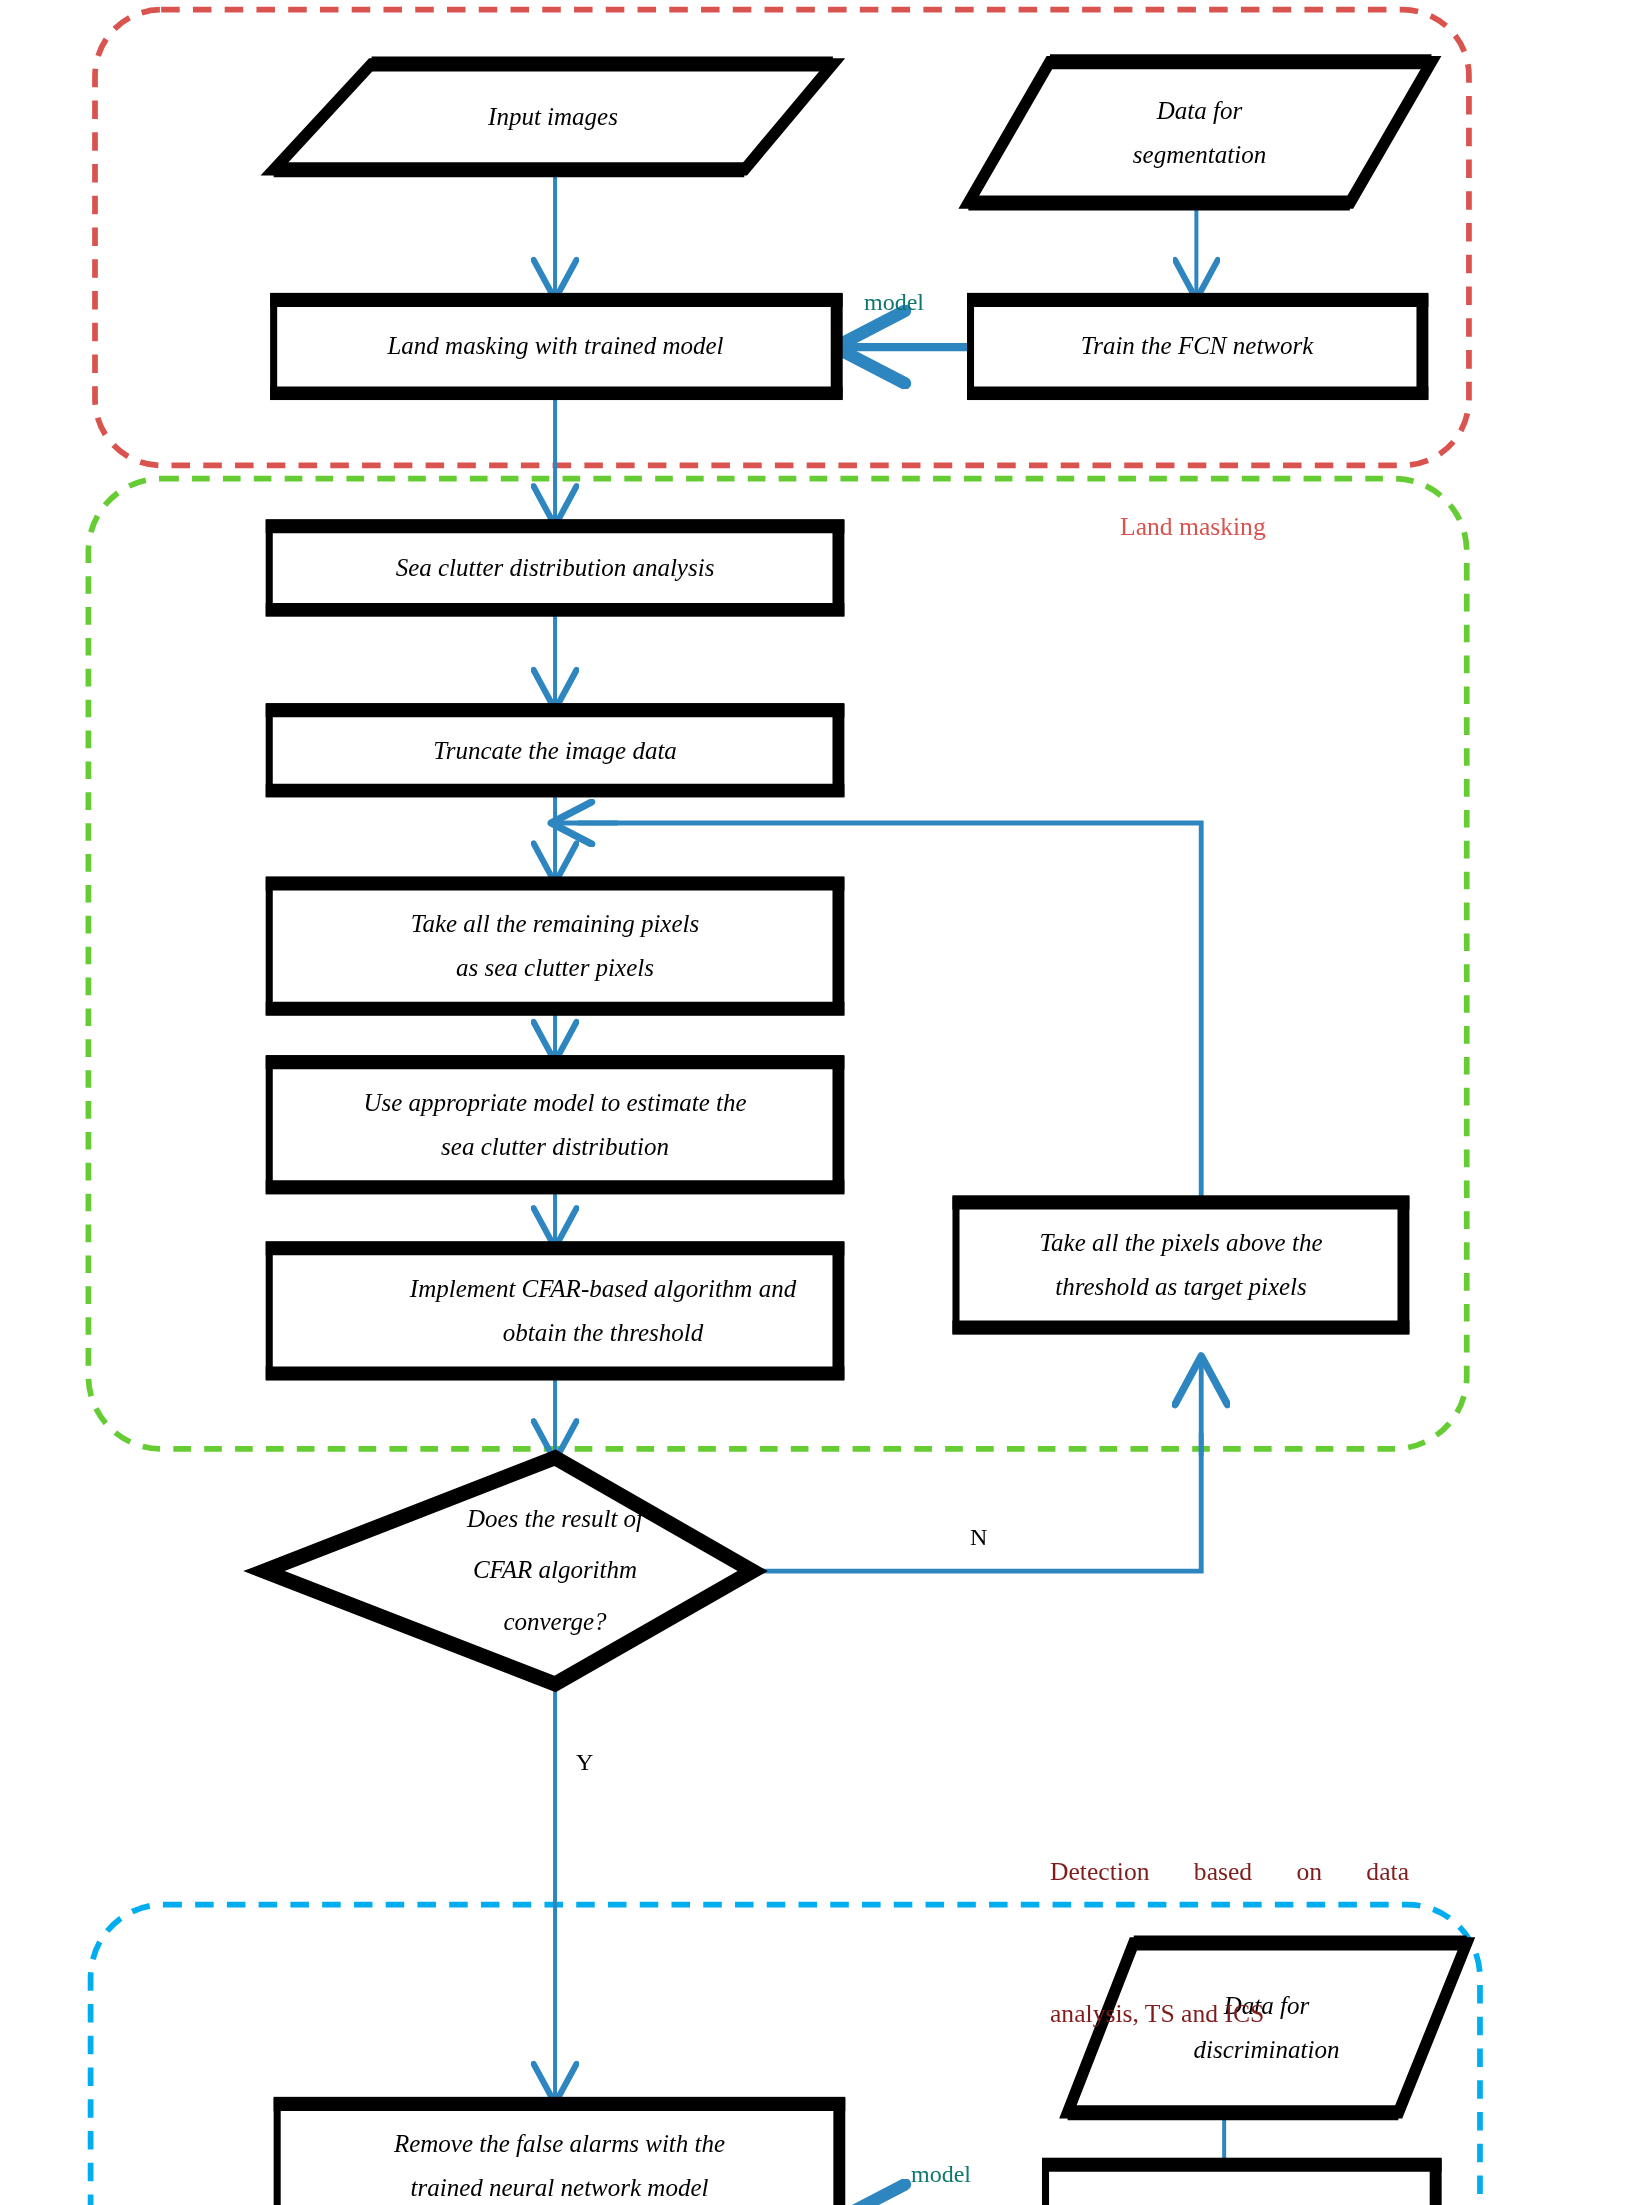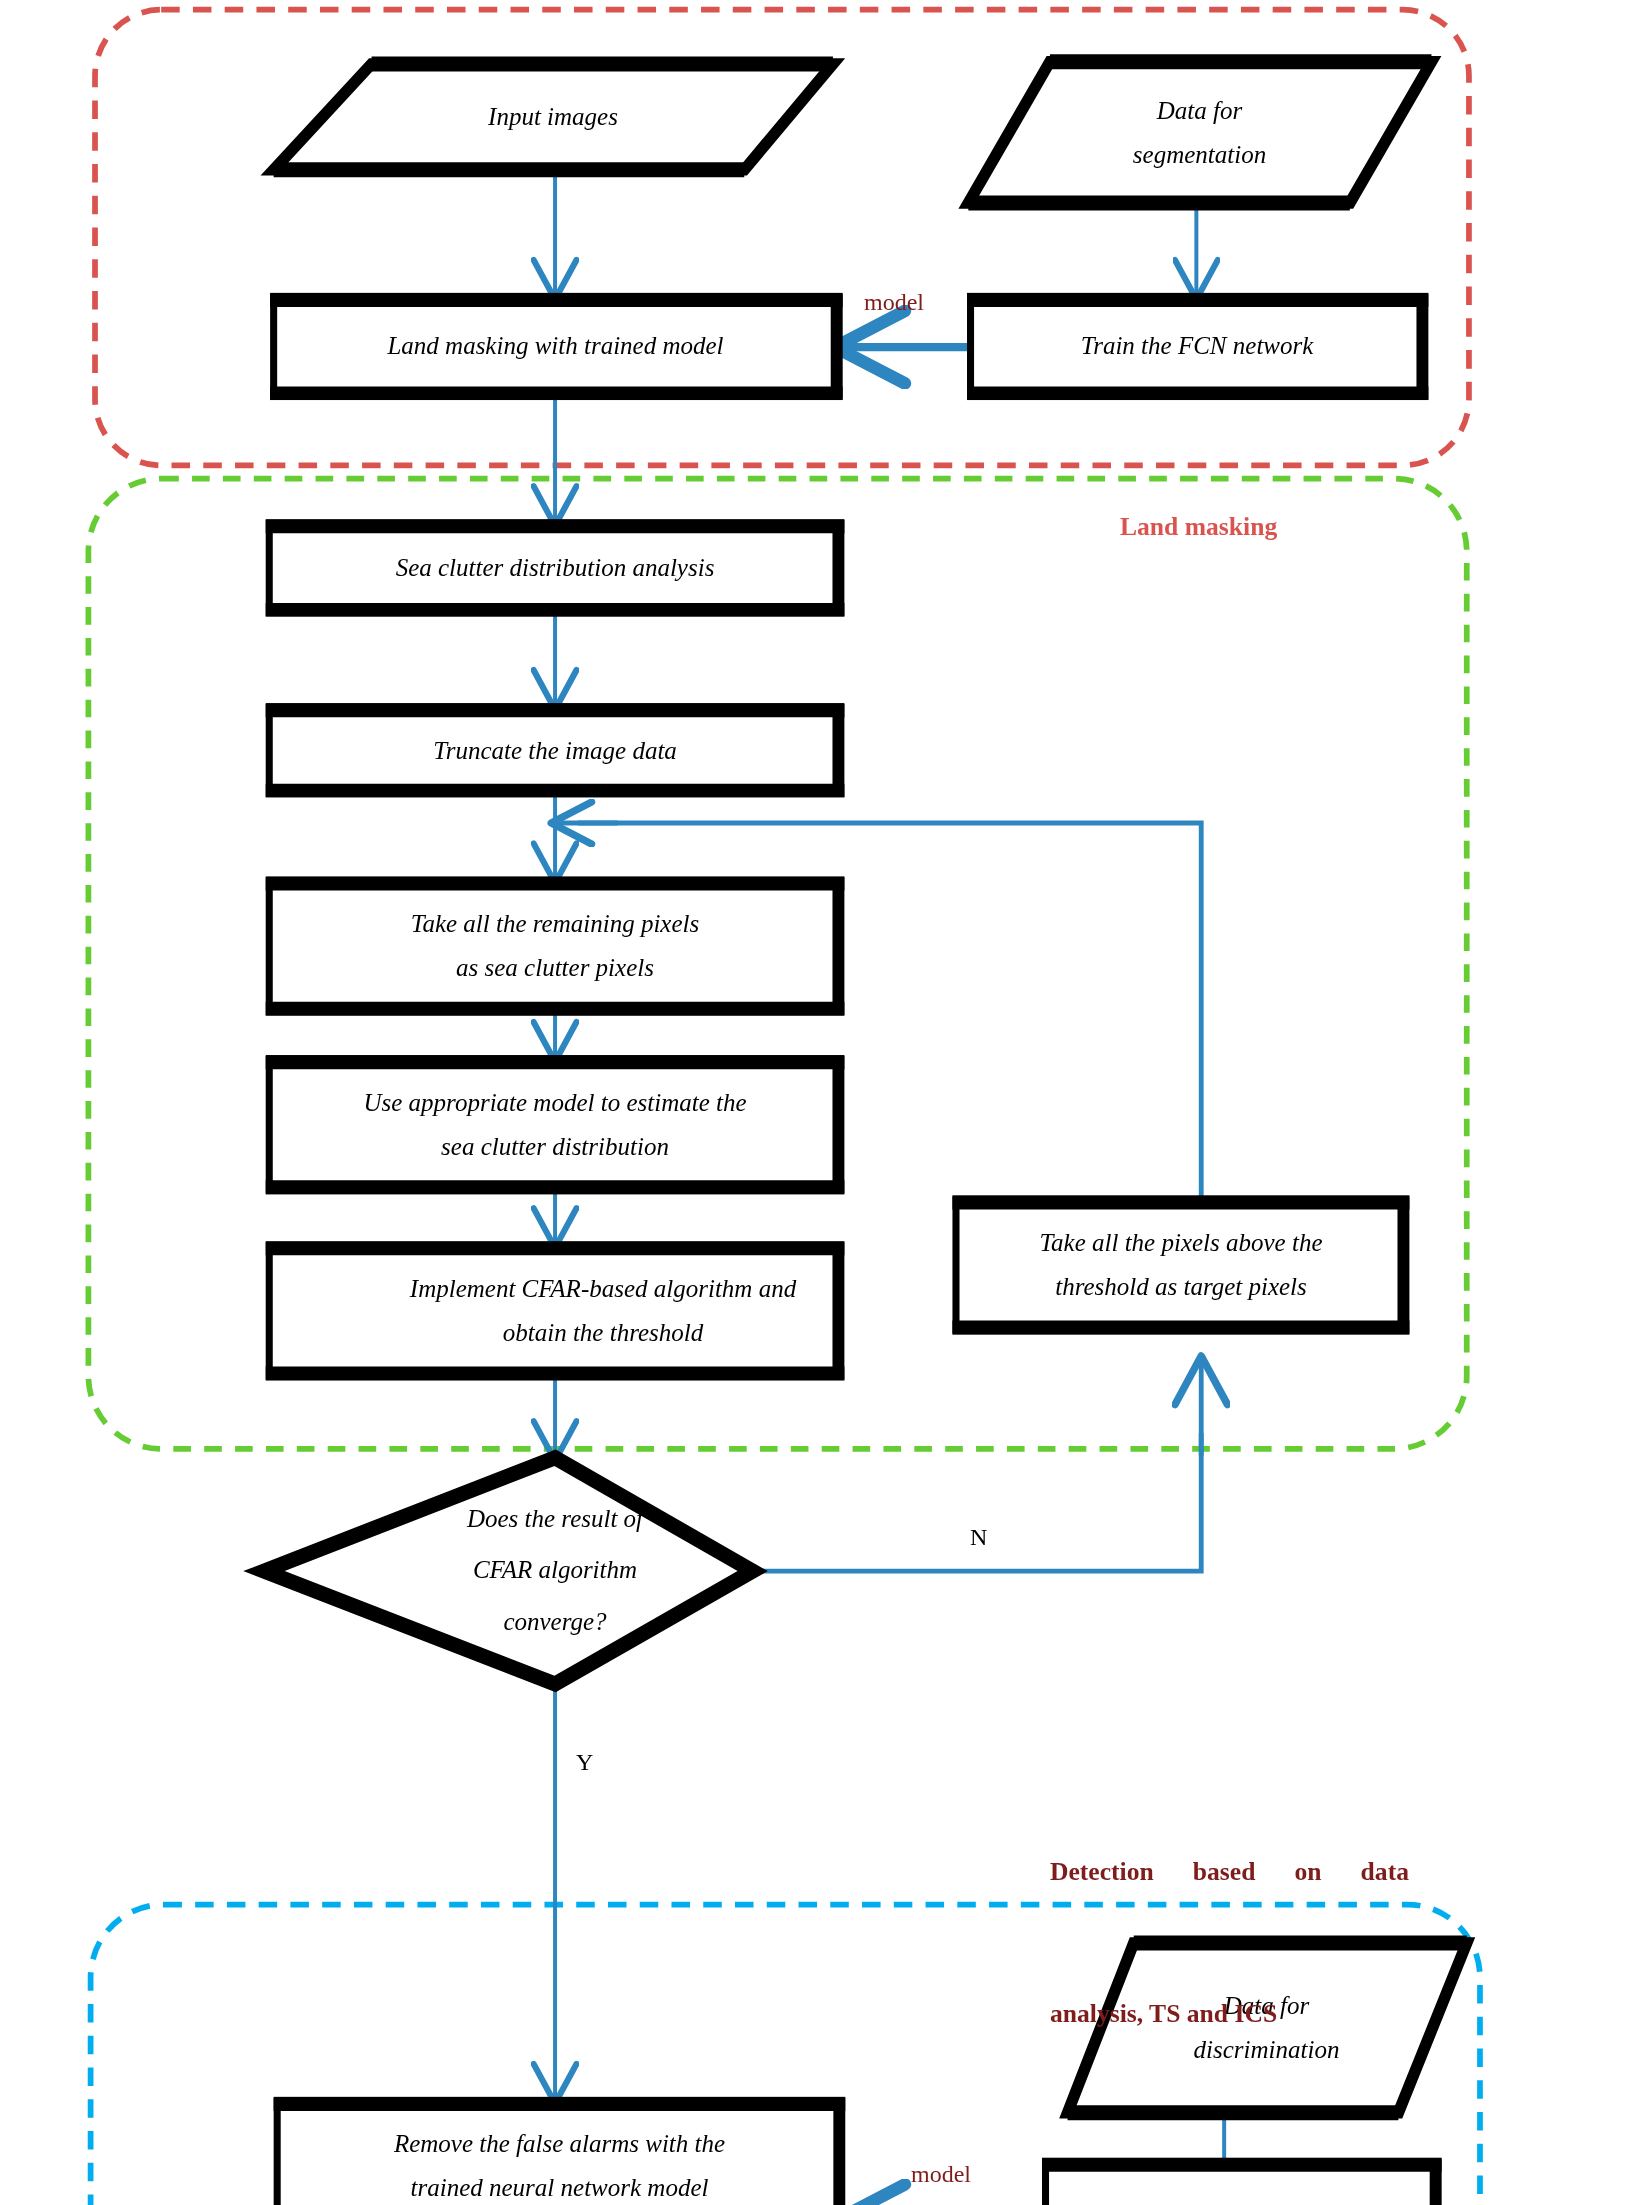--- a/index.html
+++ b/index.html
@@ -21,28 +21,27 @@
     white-space:pre;
   }
   .nodeText .ln{display:block;font-style:italic;}
   .edgeLabel{
     position:absolute;
     font-family:"Liberation Serif", serif;
     font-size:24px;
     color:#000000;
     white-space:pre;
   }
-  .edgeLabel.model{color:#7f1d1d;text-align:center;}
+  .edgeLabel.model{color:#0f766e;text-align:center;}
   .groupLabel{
     position:absolute;
     font-family:"Liberation Serif", serif;
     font-size:25.6px;
     line-height:1.85;
     white-space:pre;
-    font-weight:bold;
   }
   .groupLabel.red{color:#d9534f;}
   .groupLabel.green{color:#7f1d1d;}
   .groupLabel.justify{text-align:justify;}
   .groupLabel .ln{display:block;}
   .groupLabel .ln.sp{
     display:flex;
     justify-content:space-between;
   }
 </style>

